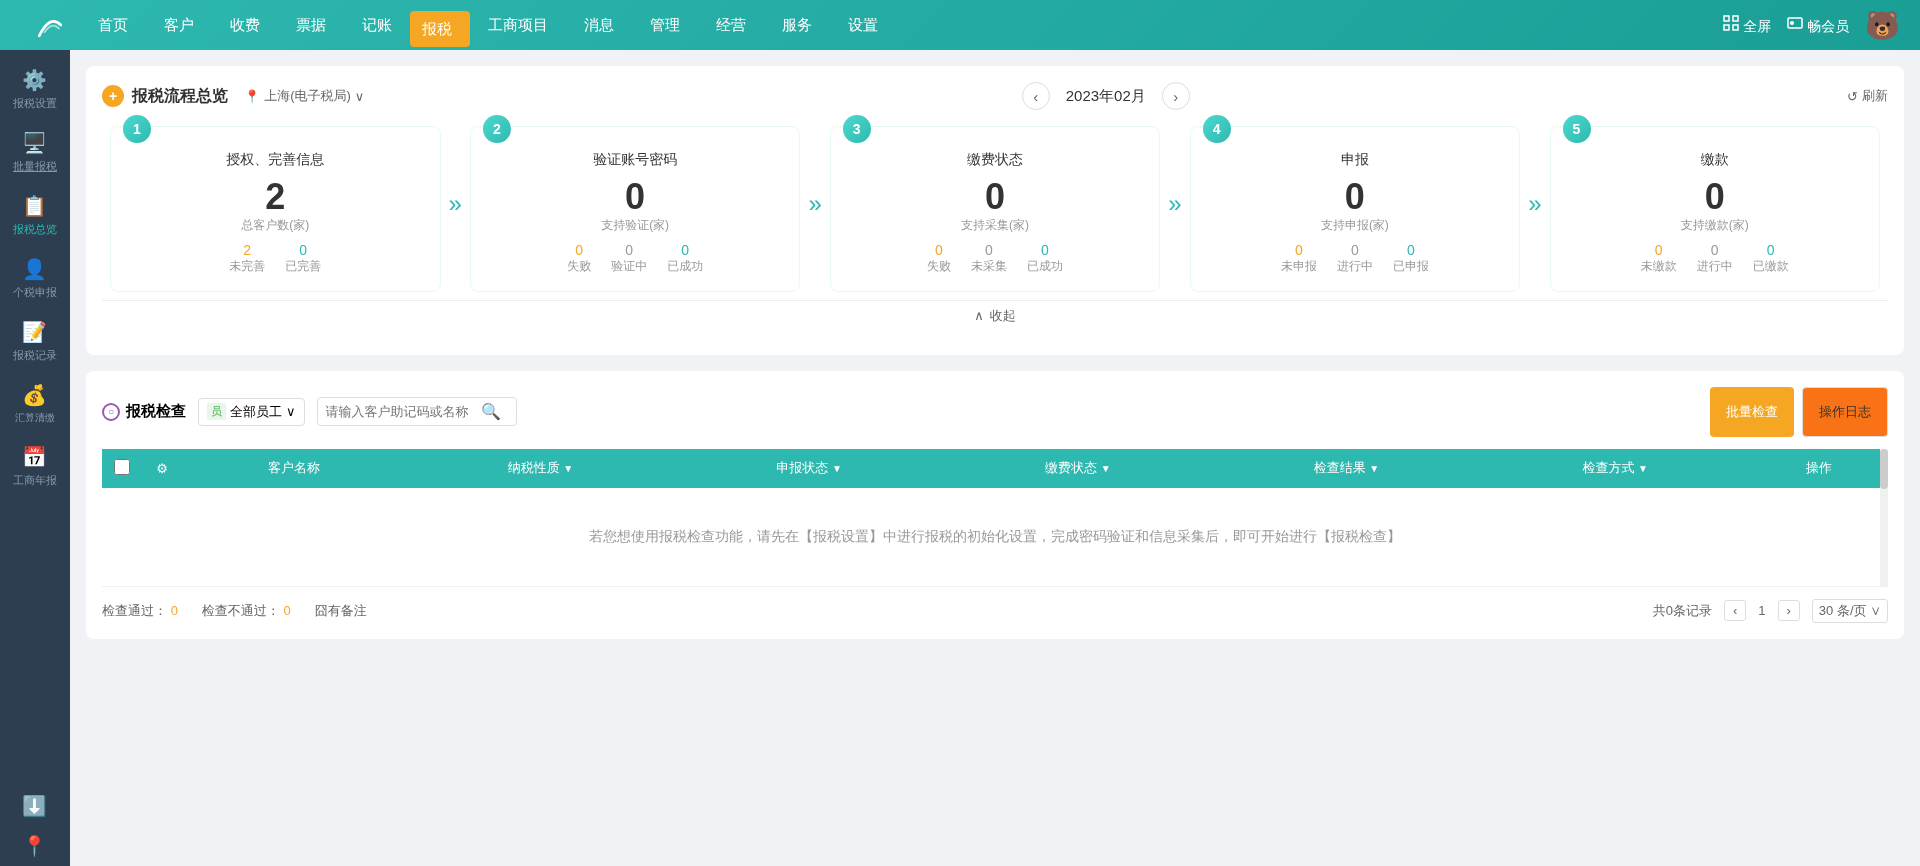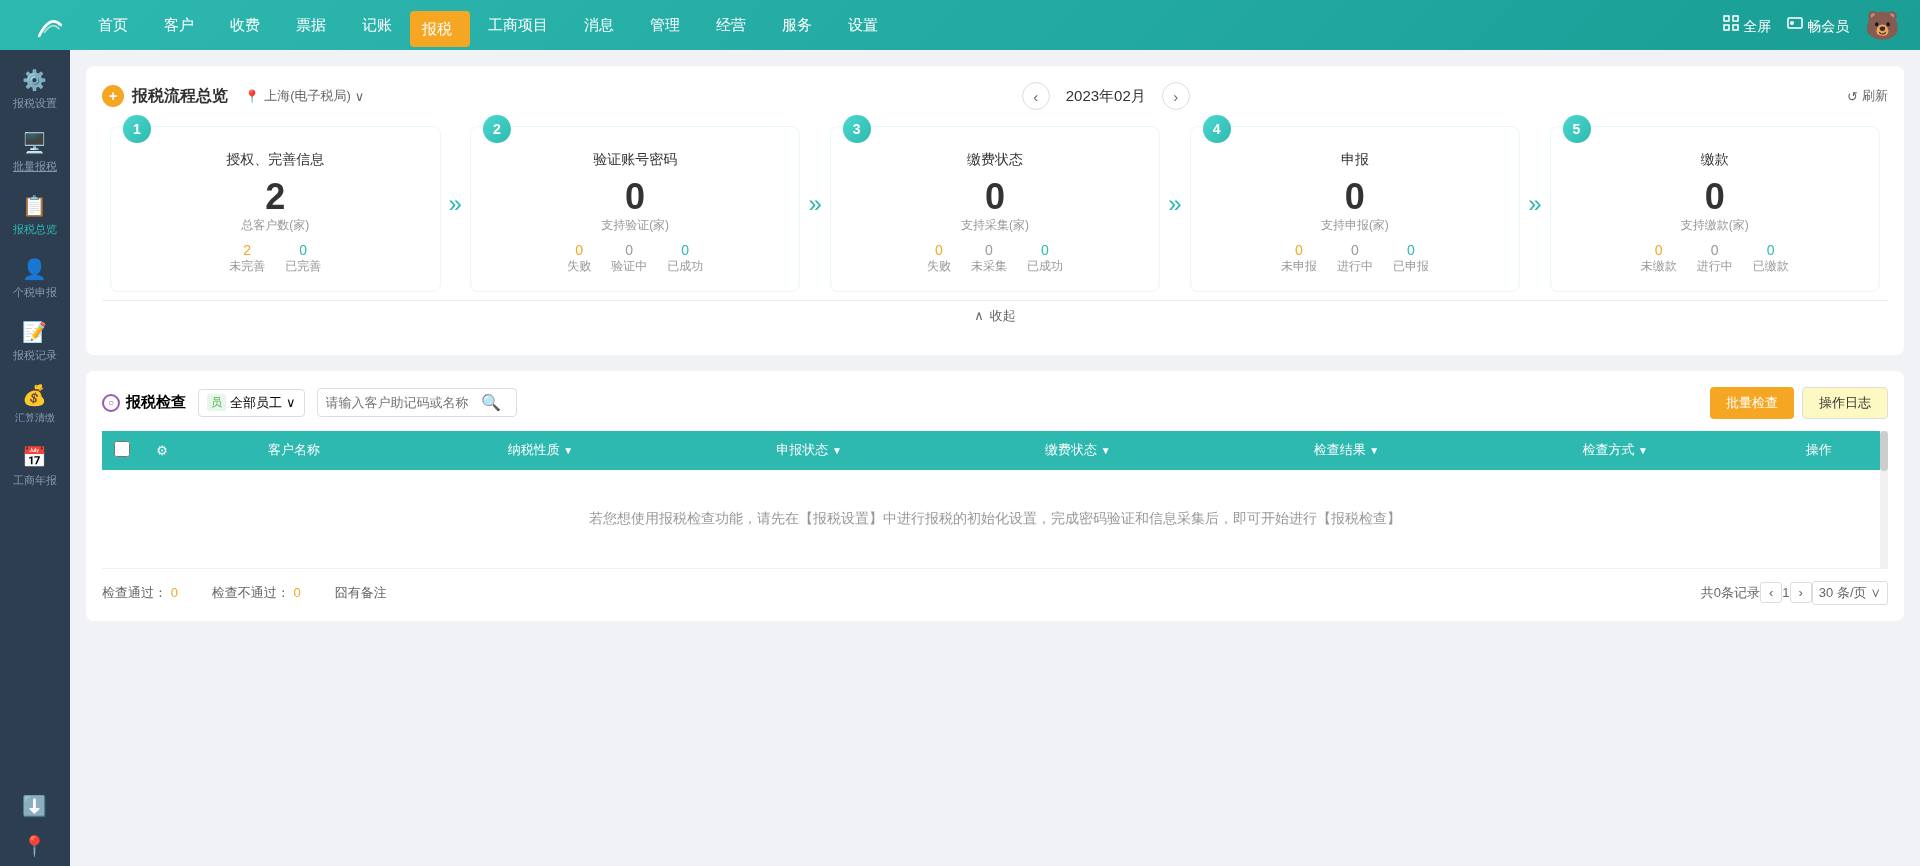--- a/index.html
+++ b/index.html
@@ -127,22 +127,22 @@
     }
     .search-input-wrap input {
       border: none; outline: none; font-size: 13px; color: #999; width: 150px;
     }
     .right-actions { margin-left: auto; display: flex; gap: 8px; }
     .btn-primary {
       background: #f5a623; color: white; border: none; border-radius: 4px;
       padding: 6px 16px; font-size: 13px; cursor: pointer;
     }
     .btn-outline {
-      background: #fef9c3; color: #333; border: 1px solid #ddd; border-radius: 4px;
-      padding: 6px 16px; font-size: 13px; cursor: pointer;
+      background: #f97316; color: #333; border: 1px solid #ddd; border-radius: 4px;
+      padding: 15px 16px; font-size: 13px; cursor: pointer;
     }
 
     
     .check-table { width: 100%; border-collapse: collapse; }
     .check-table th {
       background: #2db8b0; color: white; padding: 10px 8px; font-size: 13px;
       font-weight: normal; text-align: center; border: none;
     }
     .check-table th:first-child { width: 40px; }
     .check-table th:nth-child(2) { width: 40px; }
@@ -153,23 +153,23 @@
       text-align: center; padding: 40px 20px; color: #999; font-size: 14px;
     }
     .empty-state .link { color: #2db8b0; cursor: pointer; text-decoration: underline; margin-top: 8px; }
 
     
     .table-footer {
       display: flex; align-items: center; justify-content: space-between;
       padding: 12px 0 0; font-size: 13px; color: #666;
       border-top: 1px solid #f0f0f0;
     }
-    .footer-left { display: flex; gap: 34px; align-items: center; }
+    .footer-left { display: flex; gap: 24px; align-items: center; }
     .footer-link { color: #f5a623; cursor: pointer; }
-    .footer-right { display: flex; align-items: center; gap: 0; }
+    .footer-right { display: flex; align-items: center; gap: 12px; }
     .page-btn { border: 1px solid #ddd; padding: 2px 8px; border-radius: 3px; cursor: pointer; }
   </style>
 </head>
 <body>
 
 <div class="top-nav">
   <div class="logo">
     <svg viewBox="0 0 40 40" fill="none" xmlns="http://www.w3.org/2000/svg">
       <path d="M8 32 Q20 8 32 20" stroke="white" stroke-width="3" fill="none" stroke-linecap="round"></path>
       <path d="M14 28 Q22 16 30 24" stroke="rgba(255,255,255,0.6)" stroke-width="2" fill="none" stroke-linecap="round"></path>

